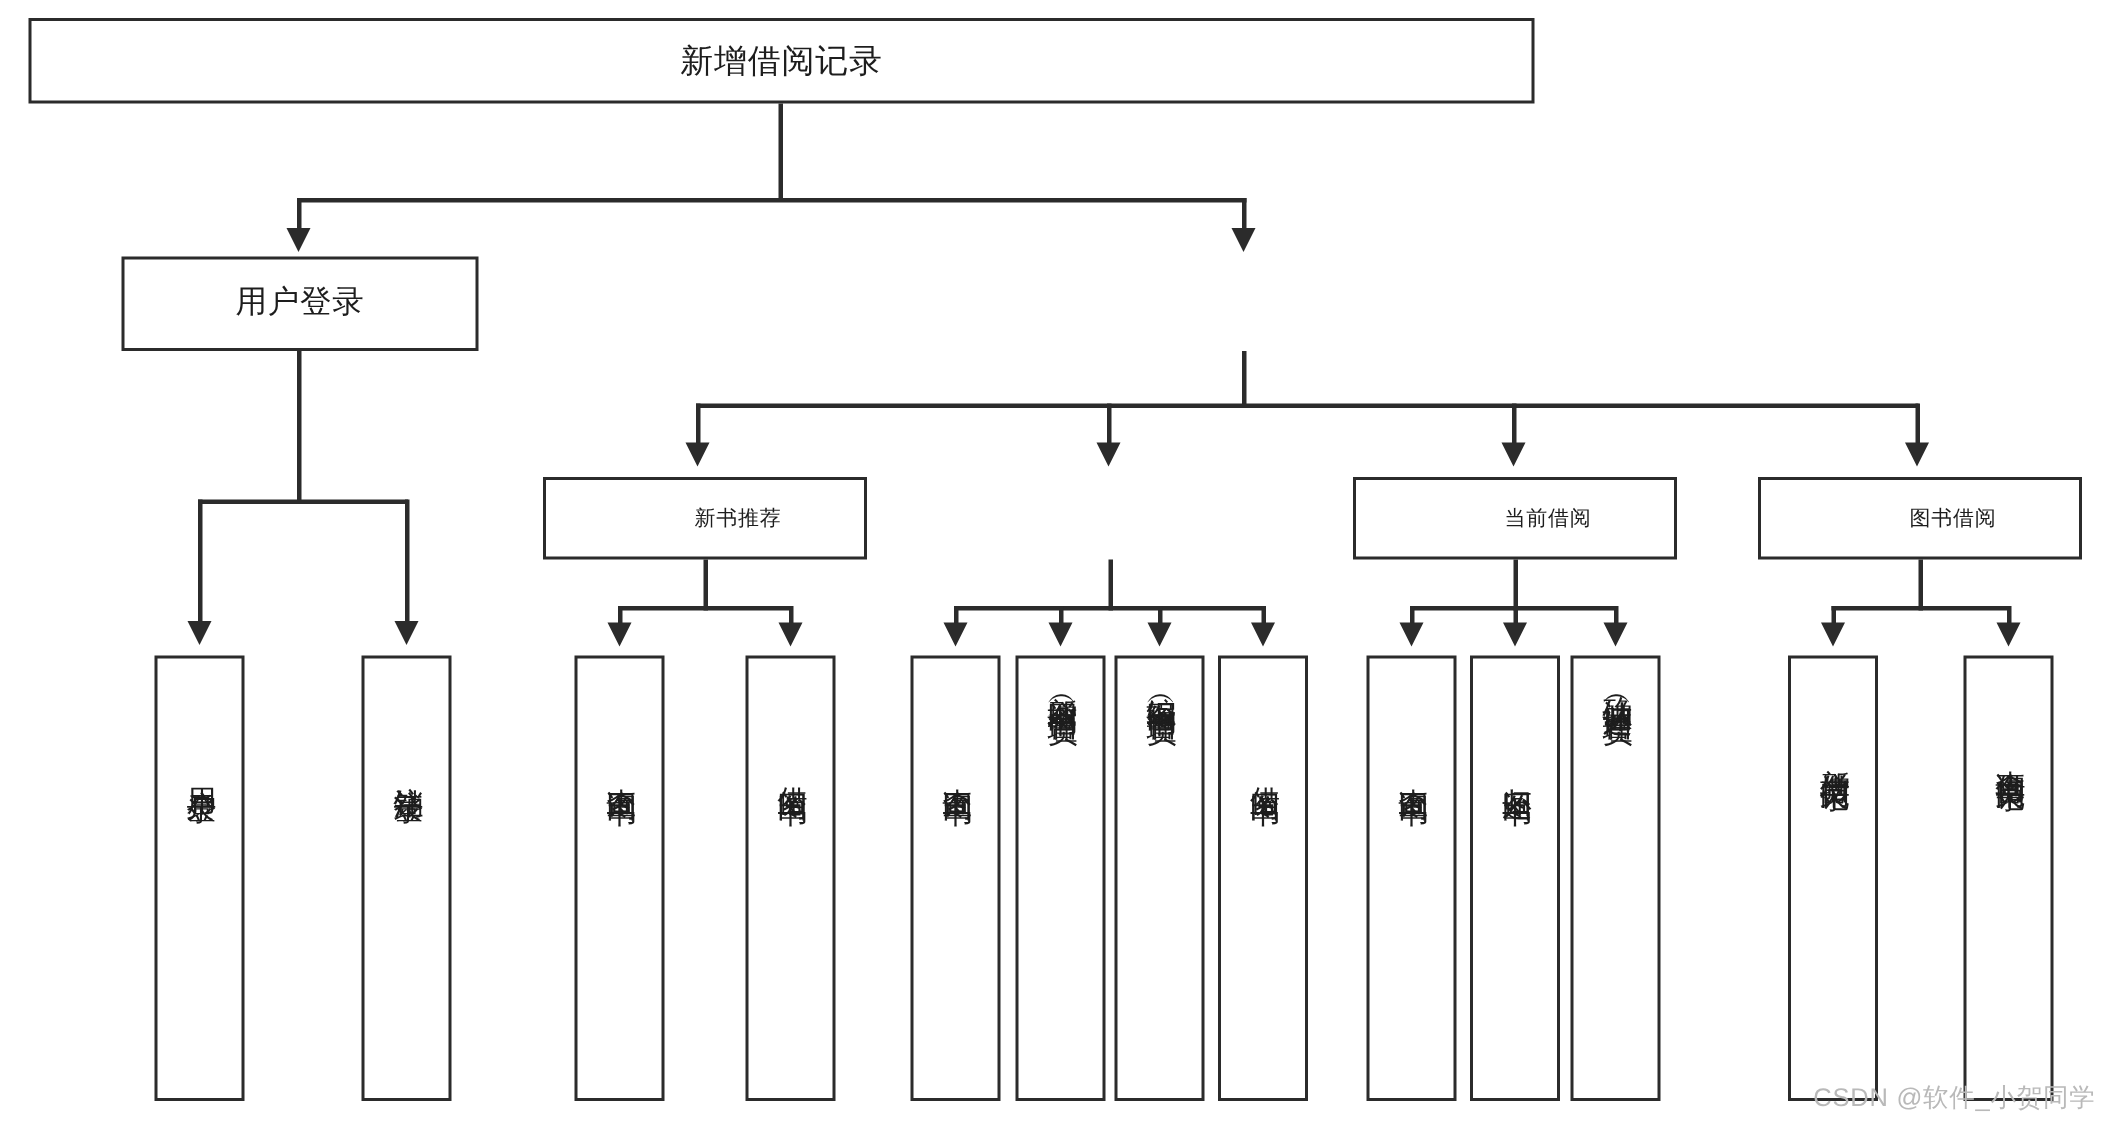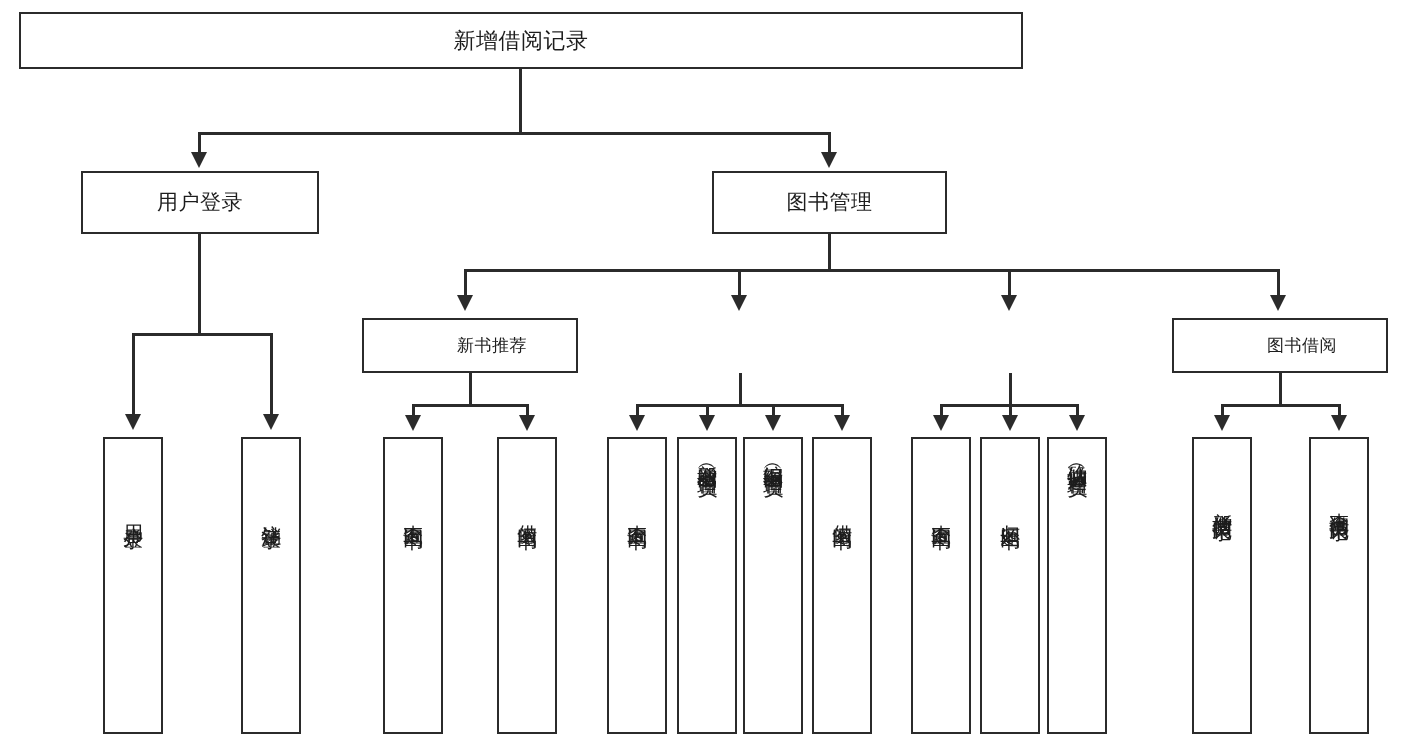--- a/index.html
+++ b/index.html
@@ -26,21 +26,21 @@
     color:#1d1d1d;
   }
   .node .lbl{
     font-size:21px;
     line-height:1.15;
     letter-spacing:0.5px;
     white-space:nowrap;
   }
   .node.root .lbl{font-size:22px;}
   .node.lvl1 .lbl{font-size:21px;}
-  .node.lvl2 .lbl{font-size:17px;margin-left:44px;}
+  .node.lvl2 .lbl{font-size:14px;margin-left:44px;}
   
   .node.leaf{
     align-items:flex-start;
     justify-content:center;
     padding-top:6px;
   }
   .node.leaf .lbl{
     writing-mode:vertical-rl;
     text-orientation:upright;
     font-size:20px;
@@ -84,23 +84,20 @@
   <div class="hline" style="left:198px;top:132px;width:633px;"></div>
   <div class="vline" style="left:198px;top:132px;height:24px;"></div>
   <div class="arrow" style="left:191px;top:152px;"></div>
   <div class="vline" style="left:828px;top:132px;height:24px;"></div>
   <div class="arrow" style="left:821px;top:152px;"></div>
 
   <div class="node lvl1" style="left:81px;top:171px;width:238px;height:63px;">
     <span class="lbl">用户登录</span>
   </div>
 
-  <div class="node lvl1" style="left:712px;top:171px;width:235px;height:63px;">
-    <span class="lbl">图书管理</span>
-  </div>
 
   <div class="vline" style="left:198px;top:234px;height:102px;"></div>
   <div class="hline" style="left:132px;top:333px;width:140px;"></div>
   <div class="vline" style="left:132px;top:333px;height:84px;"></div>
   <div class="arrow" style="left:125px;top:414px;"></div>
   <div class="vline" style="left:270px;top:333px;height:84px;"></div>
   <div class="arrow" style="left:263px;top:414px;"></div>
 
   <div class="vline" style="left:828px;top:234px;height:38px;"></div>
   <div class="hline" style="left:464px;top:269px;width:815px;"></div>
@@ -109,20 +106,23 @@
   <div class="vline" style="left:738px;top:269px;height:28px;"></div>
   <div class="arrow" style="left:731px;top:295px;"></div>
   <div class="vline" style="left:1008px;top:269px;height:28px;"></div>
   <div class="arrow" style="left:1001px;top:295px;"></div>
   <div class="vline" style="left:1277px;top:269px;height:28px;"></div>
   <div class="arrow" style="left:1270px;top:295px;"></div>
 
   <div class="node lvl2" style="left:362px;top:318px;width:216px;height:55px;">
     <span class="lbl">新书推荐</span>
   </div>
+  <div class="node lvl2" style="left:902px;top:318px;width:216px;height:55px;">
+    <span class="lbl">当前借阅</span>
+  </div>
   <div class="node lvl2" style="left:1172px;top:318px;width:216px;height:55px;">
     <span class="lbl">图书借阅</span>
   </div>
 
   <div class="vline" style="left:469px;top:373px;height:34px;"></div>
   <div class="hline" style="left:412px;top:404px;width:116px;"></div>
   <div class="vline" style="left:412px;top:404px;height:14px;"></div>
   <div class="arrow" style="left:405px;top:415px;"></div>
   <div class="vline" style="left:526px;top:404px;height:14px;"></div>
   <div class="arrow" style="left:519px;top:415px;"></div>
@@ -191,14 +191,15 @@
     <span class="lbl">确认归还（管理员）</span>
   </div>
 
   <div class="node leaf mid2" style="left:1192px;top:437px;width:60px;height:297px;">
     <span class="lbl">新增借阅记录</span>
   </div>
   <div class="node leaf mid2" style="left:1309px;top:437px;width:60px;height:297px;">
     <span class="lbl">查询借阅记录</span>
   </div>
 
+  <div class="watermark">CSDN @软件_小贺同学</div>
 
 </div>
 
 </body></html>

